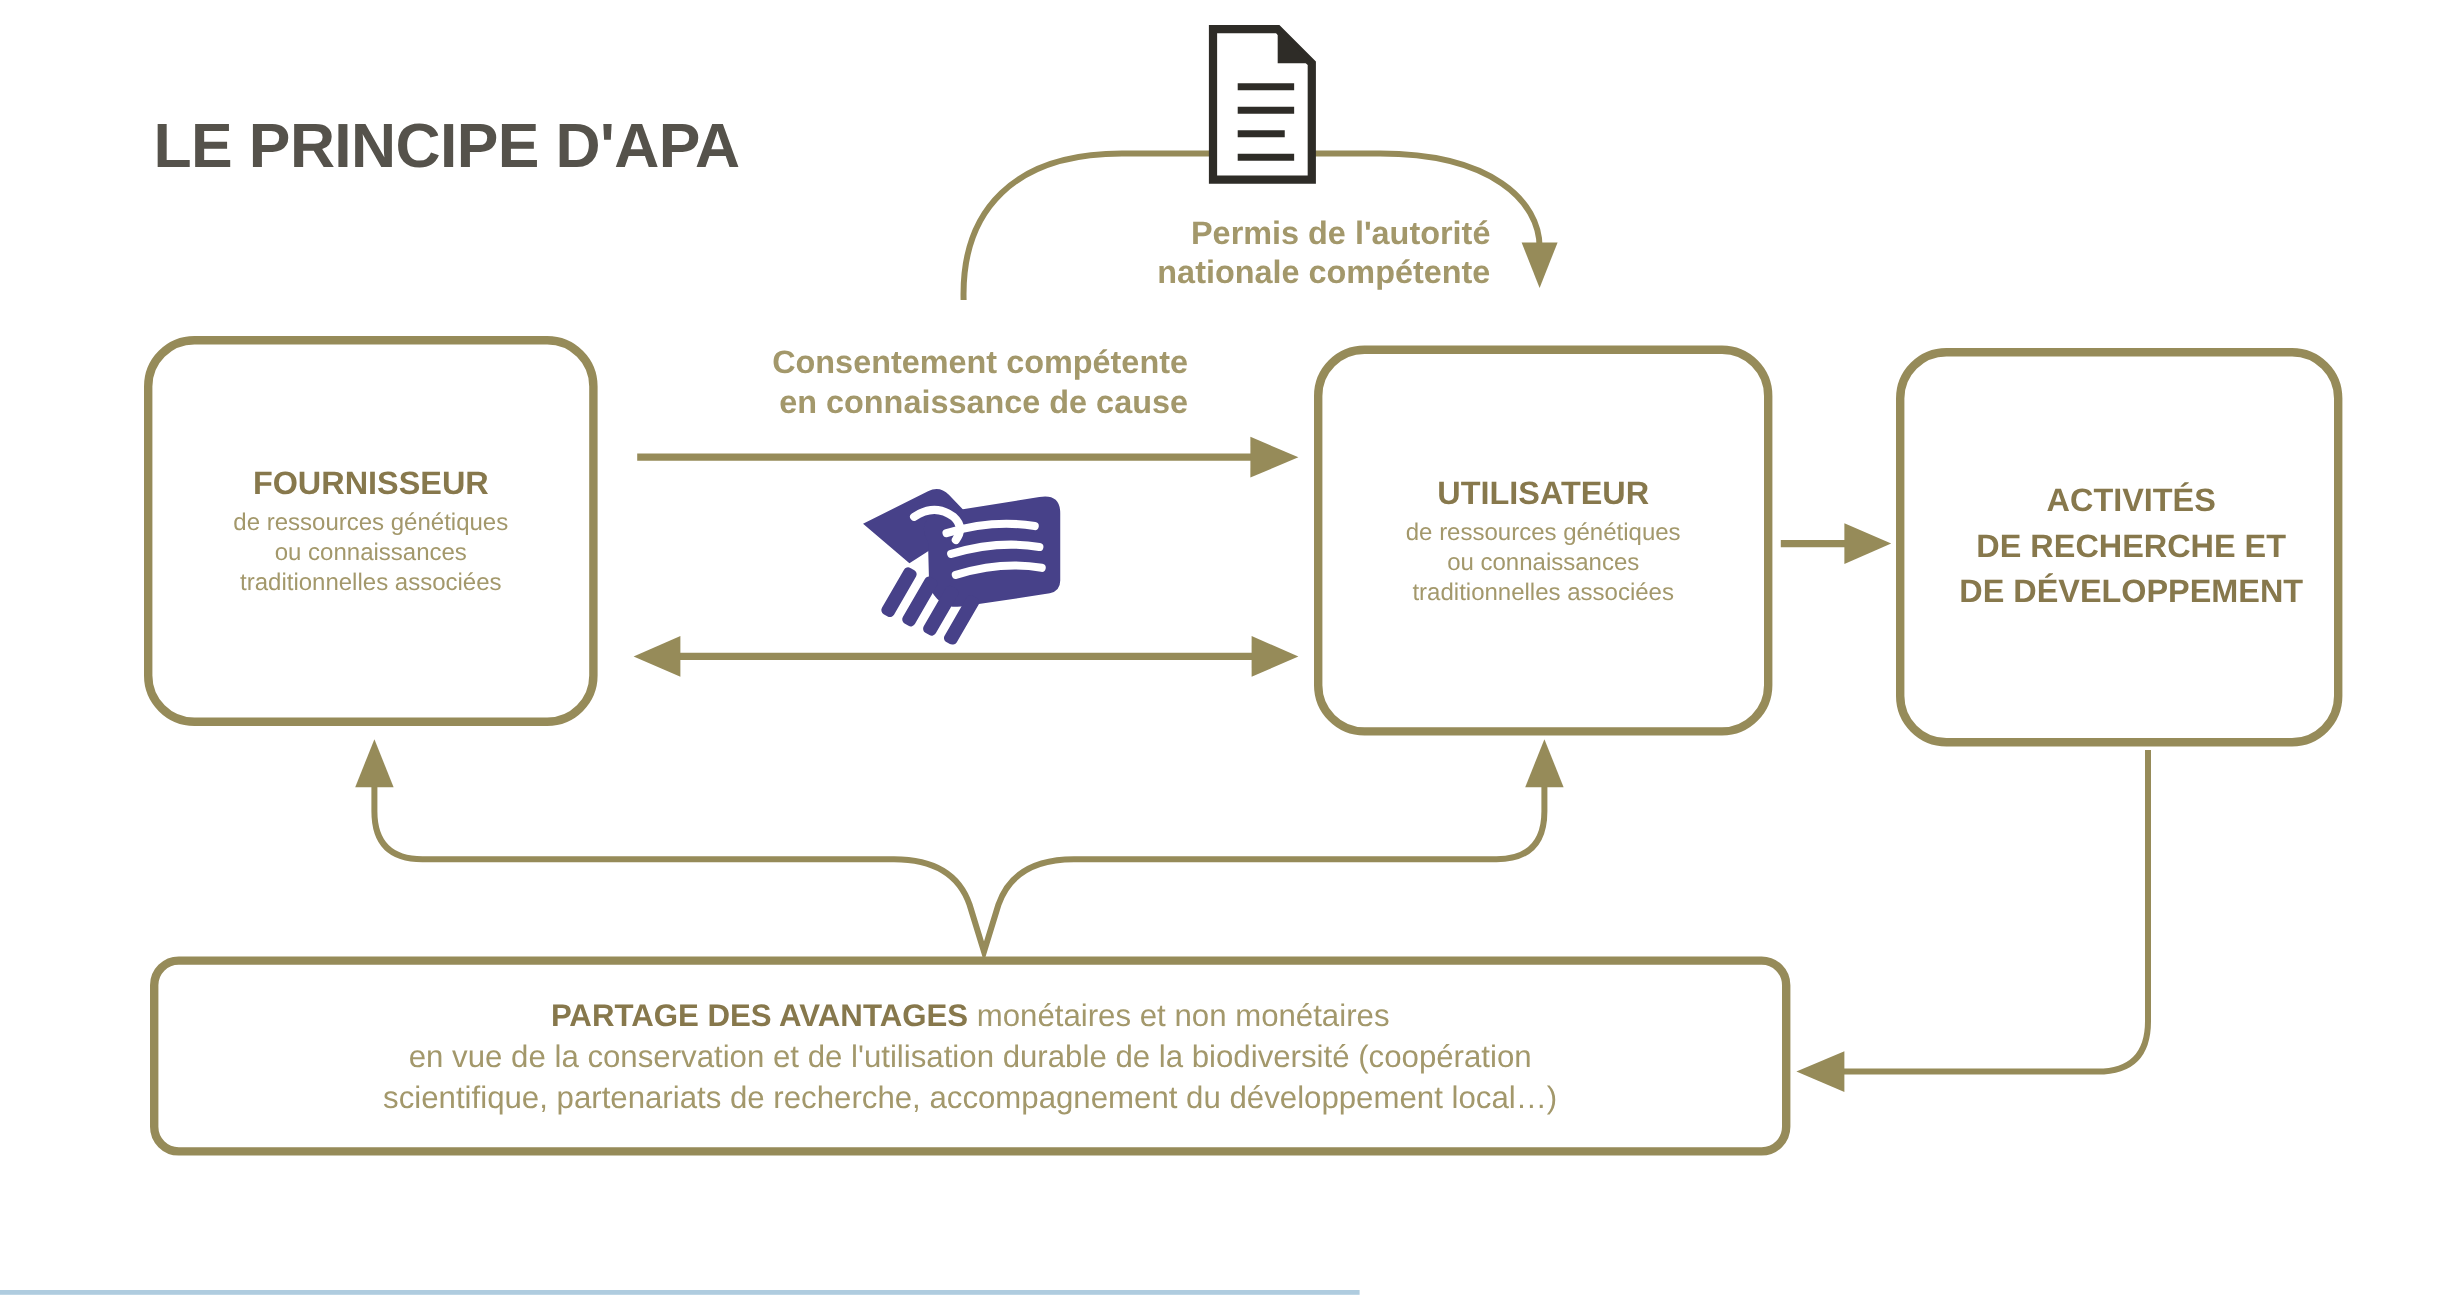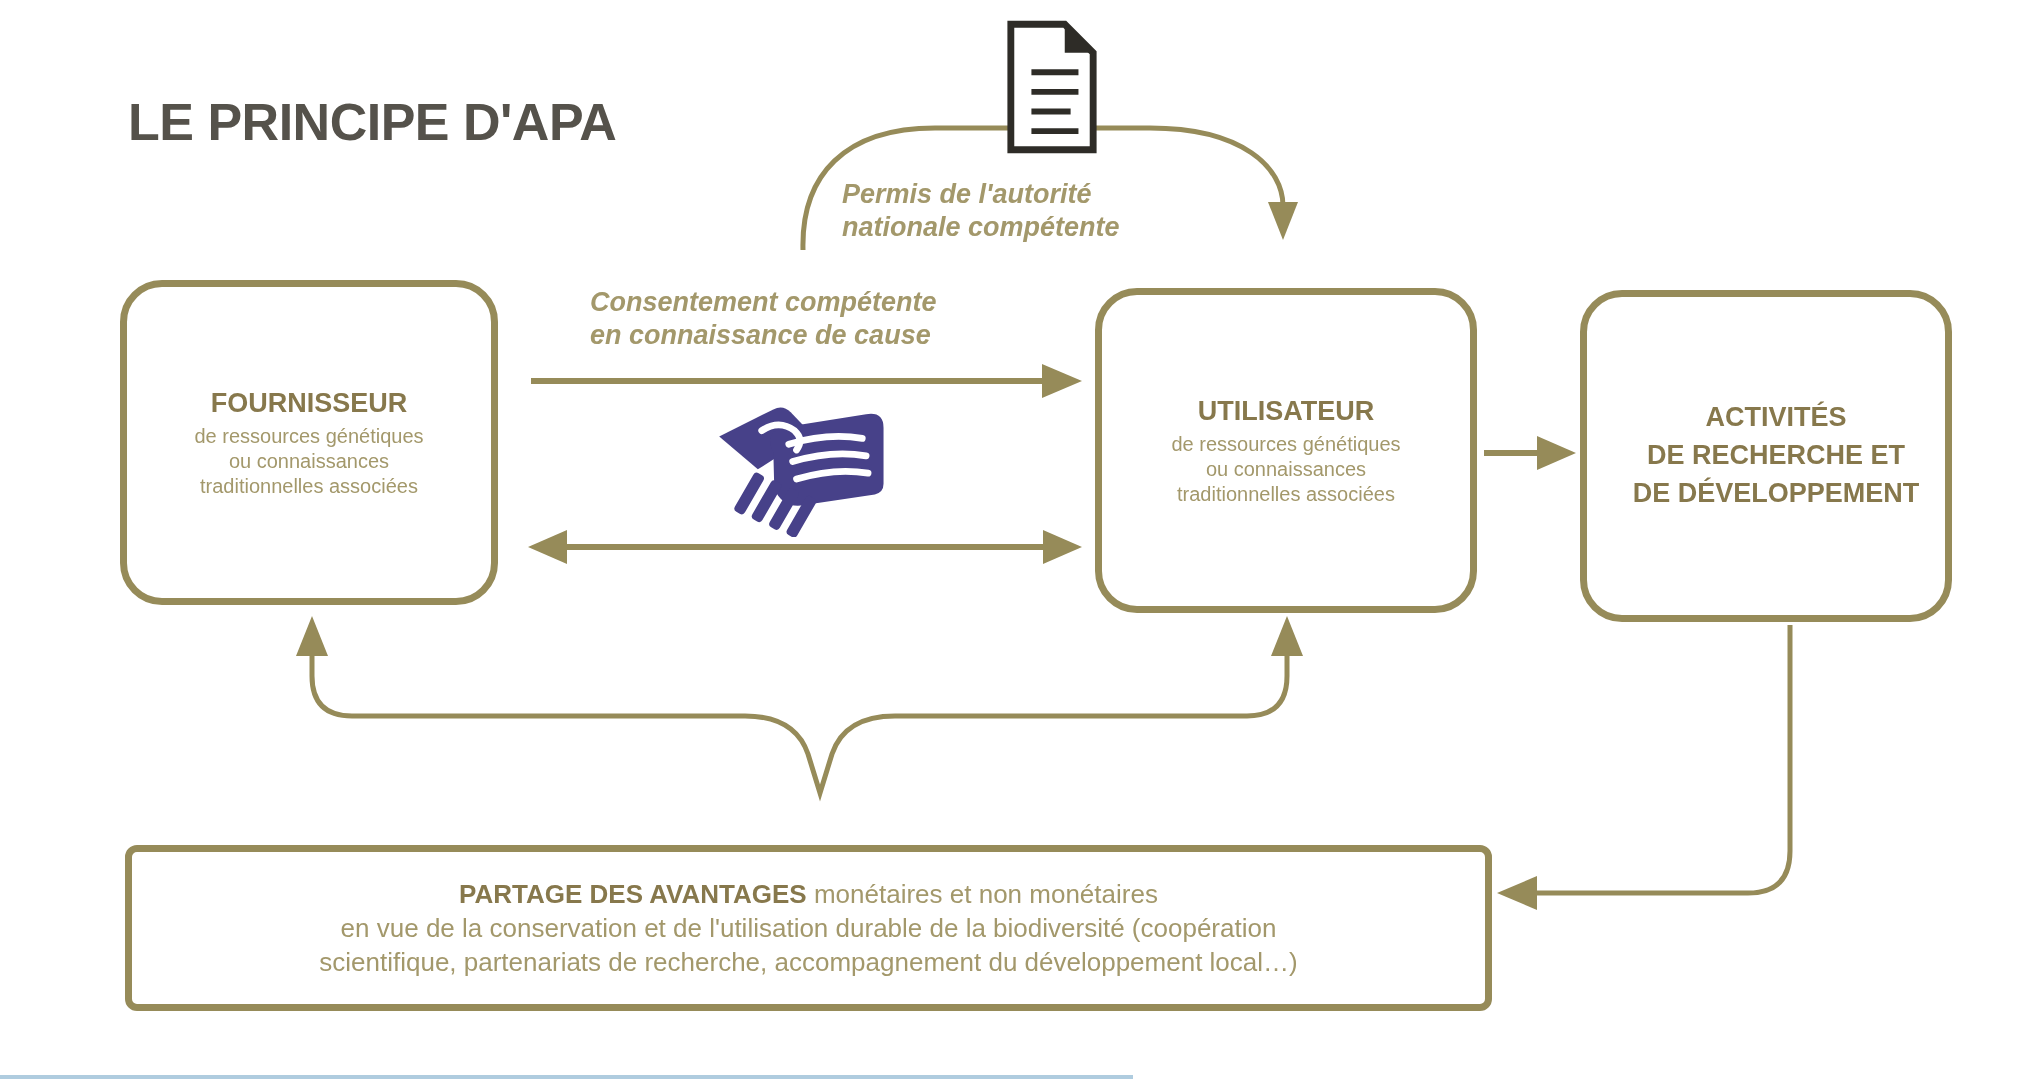--- a/index.html
+++ b/index.html
@@ -13,35 +13,35 @@
   .arrows{position:absolute;left:0;top:0;z-index:1;}
   .pre{white-space:pre-line;}
   .page-title{
     position:absolute;left:116px;top:80px;z-index:2;
     margin:12px;
     font-size:52px;font-weight:bold;color:#55524b;letter-spacing:-0.5px;
   }
   .flow-label{
     position:absolute;z-index:2;
     font-size:27px;font-weight:bold;color:#a3986b;
-    text-align:left;line-height:1.22;font-style:italic;
+    text-align:right;line-height:1.22;
   }
   .flow-label.permit{left:842px;top:178px;width:400px;}
   .flow-label.consent{left:590px;top:286px;width:400px;}
   .flow-label.conditions{left:592px;top:564px;width:400px;}
   .box{
     position:absolute;z-index:2;box-sizing:border-box;
     background:#ffffff;border:7px solid #968b59;border-radius:42px;
     display:flex;flex-direction:column;justify-content:center;align-items:center;
     text-align:center;
   }
   .box.fournisseur{left:120px;top:280px;width:378px;height:325px;}
   .box.utilisateur{left:1095px;top:288px;width:382px;height:325px;}
   .box.activites{left:1580px;top:290px;width:372px;height:332px;padding-left:20px;}
-  .box.partage{left:125px;top:797px;width:1367px;height:166px;border-radius:12px;margin-top:48px;}
+  .box.partage{left:125px;top:797px;width:1367px;height:166px;border-radius:24px;}
   .box-title{font-size:27px;font-weight:bold;color:#87784c;line-height:1.3;margin-bottom:3px;}
   .box-title.multi{line-height:1.4;margin-bottom:0;}
   .box-body{font-size:20px;color:#a3986b;line-height:1.26;}
   .partage-line{font-size:26px;color:#a3986b;line-height:1.32;}
   .partage-bold{font-weight:bold;color:#87784c;}
   .doc-icon{position:absolute;left:1003px;top:18px;width:98px;height:138px;z-index:2;}
   .handshake{position:absolute;left:705px;top:392px;width:185px;height:145px;z-index:2;}
   .footer-rule{
     position:absolute;left:0;top:1075px;width:1133px;height:4px;
     background:#afccdf;z-index:2;

